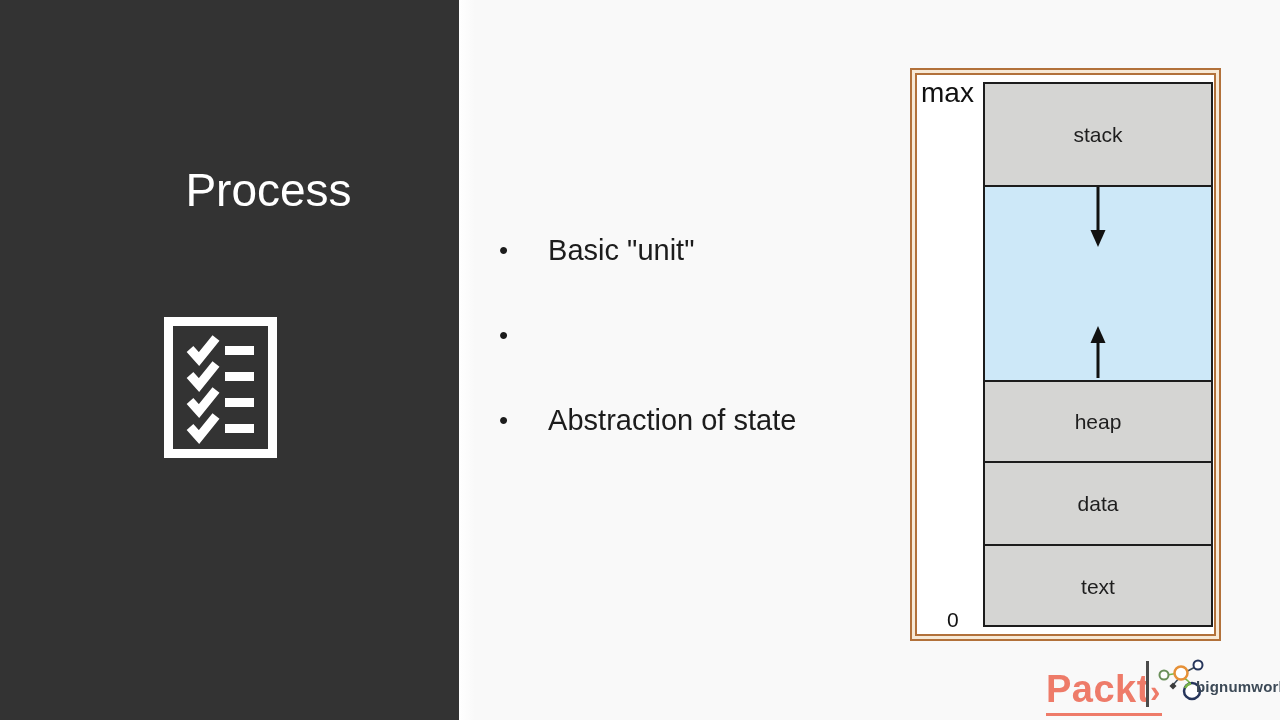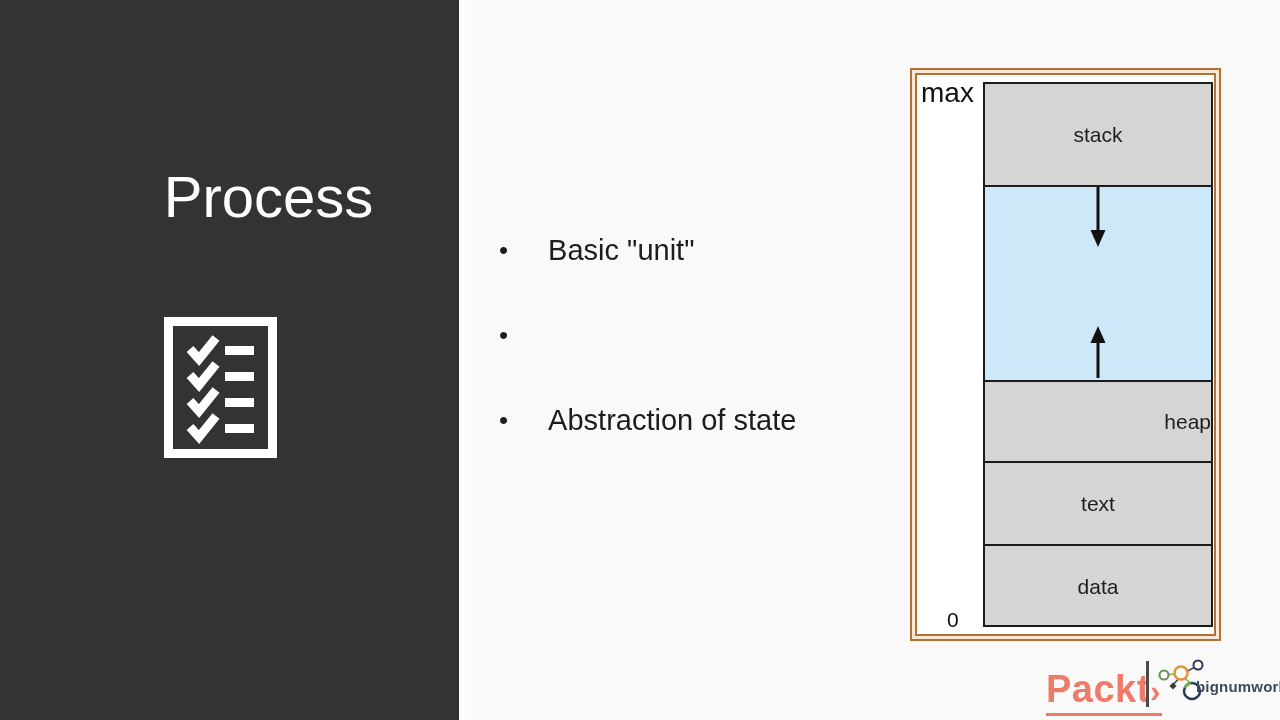--- a/index.html
+++ b/index.html
@@ -15,21 +15,21 @@
     position:absolute; left:0; top:0; width:459px; height:720px;
     background:#333333;
   }
   .panel-divider {
     position:absolute; left:459px; top:0; width:16px; height:720px;
     background:linear-gradient(to right,#ffffff,#f9f9f9);
   }
   .slide-title {
     position:absolute; left:0; top:163px; width:537px;
     text-align:center;
-    font-size:58px; font-weight:400; letter-spacing:0px;
+    font-size:46px; font-weight:400; letter-spacing:0px;
     color:#ffffff;
   }
   .checklist-icon {
     position:absolute; left:164px; top:317px;
   }
 
   
   .bullet-row {
     position:absolute; left:499px;
     display:flex; align-items:flex-start;
@@ -70,21 +70,21 @@
     position:relative;
     border:2px solid #1c1c1c;
     border-bottom:none;
     background:#d5d5d3;
     text-align:center;
     font-size:21px; color:#1e1e1e;
   }
   .mem-row:last-child { border-bottom:2px solid #1c1c1c; }
   .row-stack { height:103px; line-height:101px; }
   .row-free  { height:195px; background:#cde8f8; }
-  .row-heap  { height:81px;  line-height:79px;text-align:right; }
+  .row-heap  { height:81px;  line-height:79px; }
   .row-data  { height:83px;  line-height:81px; }
   .row-text  { height:83px;  line-height:81px; }
   .row-free svg { display:block; }
 
   
   .packt-logo {
     position:absolute; left:1046px; top:668px;
     color:#ee7b69;
     border-bottom:3px solid #ee7b69;
     padding:0 2px 2px 0;
@@ -148,22 +148,22 @@
             <line x1="113" y1="0" x2="113" y2="46" stroke="#111111" stroke-width="3"></line>
             <polygon points="113,60 105.5,43 120.5,43" fill="#111111"></polygon>
           </g>
           <g>
             <line x1="113" y1="191" x2="113" y2="152" stroke="#111111" stroke-width="3"></line>
             <polygon points="113,139 105.5,156 120.5,156" fill="#111111"></polygon>
           </g>
         </svg>
       </div>
       <div class="mem-row row-heap">heap</div>
+      <div class="mem-row row-data">data</div>
       <div class="mem-row row-text">text</div>
-      <div class="mem-row row-data">data</div>
     </div>
   </div>
 </div>
 
 <div class="packt-logo">
   <span class="packt-word">Packt</span><span class="packt-chevron">›</span>
 </div>
 <div class="logo-separator"></div>
 <div class="partner-logo">
   <svg width="54" height="44" viewBox="0 0 54 44">

